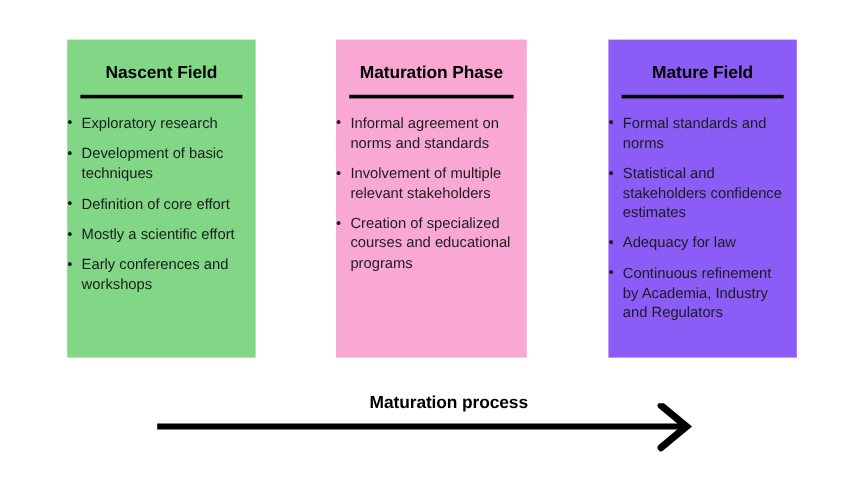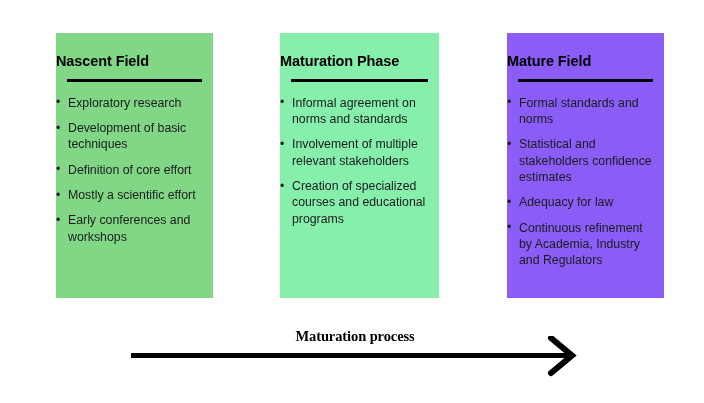--- a/index.html
+++ b/index.html
@@ -28,20 +28,21 @@
     top: 33px;
     height: 265px;
     box-sizing: border-box;
     padding: 0;
   }
   .panel.p0 { left: 56px;  width: 157px; }
   .panel.p1 { left: 280px; width: 159px; }
   .panel.p2 { left: 507px; width: 157px; }
 
   .panel-title {
+    text-align: center;
     font-size: 14.5px;
     font-weight: bold;
     color: #000000;
     letter-spacing: -0.1px;
     padding-top: 20px;
     line-height: 1.15;
   }
 
   .panel-rule {
     height: 3px;
@@ -78,21 +79,21 @@
     left: 0;
     top: 328px;
     width: 704px;
     text-align: center;
     font-size: 14.5px;
     font-weight: bold;
     color: #000000;
     letter-spacing: -0.1px;
   }
   
-  #arrow-label > span { position: relative; left: 3px; font-family: Liberation Serif, serif; }
+  #arrow-label > span { position: relative; left: 22px; }
 
   #arrow-svg {
     position: absolute;
     left: 120px;
     top: 336px;
     width: 470px;
     height: 42px;
   }
 </style>
 </head>
@@ -105,21 +106,21 @@
     <div class="panel-rule"></div>
     <ul class="panel-list">
       <li>Exploratory research</li>
       <li>Development of basic techniques</li>
       <li>Definition of core effort</li>
       <li>Mostly a scientific effort</li>
       <li>Early conferences and workshops</li>
     </ul>
   </div>
 
-  <div class="panel p1" style="background-color: #86efac;">
+  <div class="panel p1" style="background-color: #f9a8d4;">
     <div class="panel-title">Maturation Phase</div>
     <div class="panel-rule"></div>
     <ul class="panel-list">
       <li>Informal agreement on norms and standards</li>
       <li>Involvement of multiple relevant stakeholders</li>
       <li>Creation of specialized courses and educational programs</li>
     </ul>
   </div>
 
   <div class="panel p2" style="background-color: #8b5cf6;">

